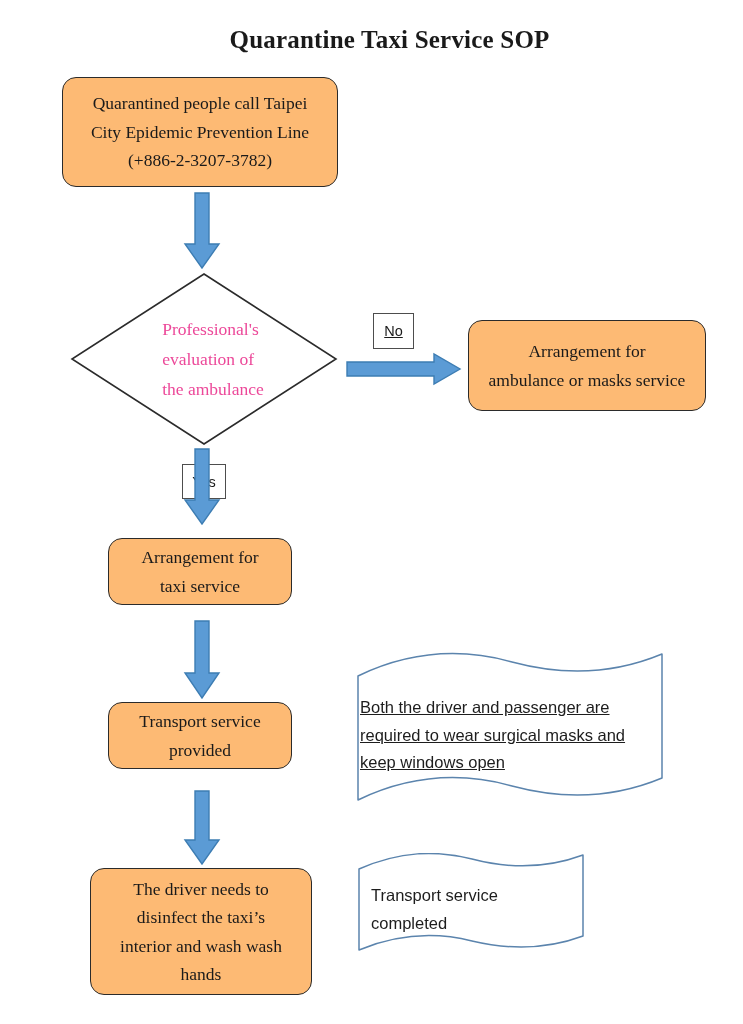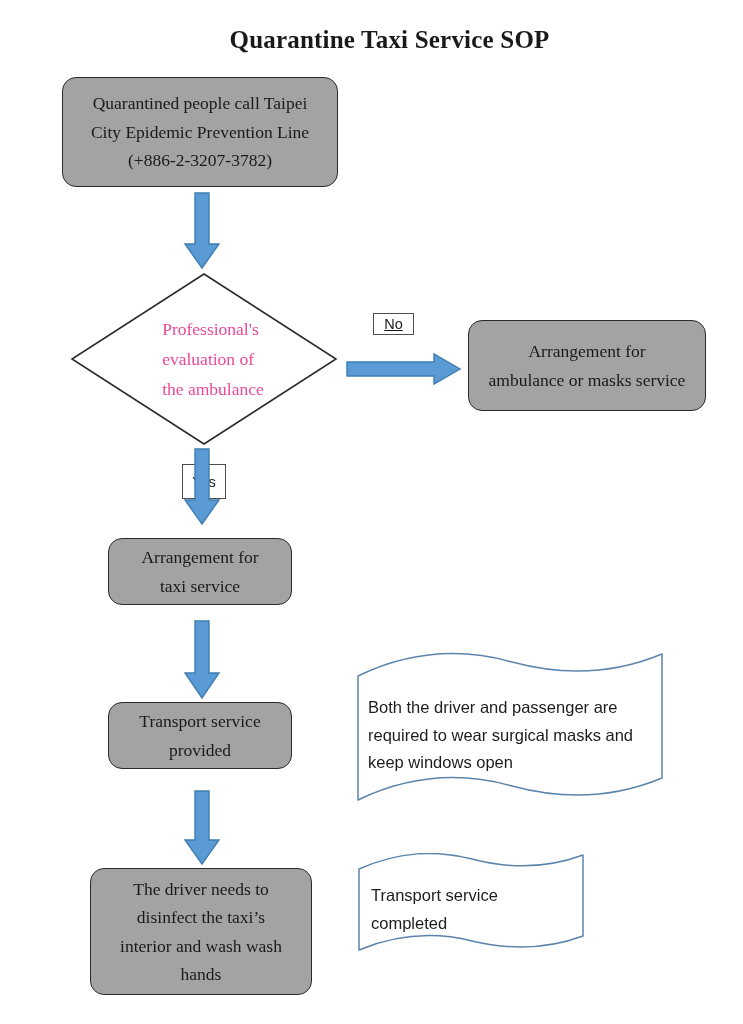--- a/index.html
+++ b/index.html
@@ -30,21 +30,21 @@
     letter-spacing: 0.2px;
     padding-left: 18px;
   }
 
   
   .node {
     position: absolute;
     box-sizing: border-box;
     border: 1.6px solid #2b2b2b;
     border-radius: 14px;
-    background: #a3a3a3;
+    background: #fdba74;
     display: flex;
     align-items: center;
     justify-content: center;
     text-align: center;
     color: #1a1a1a;
     font-family: "Liberation Serif", "DejaVu Serif", serif;
     font-size: 17.5px;
     line-height: 1.62;
     padding: 16px 10px;
   }
@@ -132,21 +132,21 @@
     </svg>
     <div class="diamond-label">
       <span class="inner">
         <span>Professional's</span><br>
         <span>evaluation of</span><br>
         <span>the ambulance</span>
       </span>
     </div>
   </div>
 
-  <div class="tag" style="left:373px; top:313px; width:41px; height:22px;text-decoration:underline;">No</div>
+  <div class="tag" style="left:373px; top:313px; width:41px; height:36px;text-decoration:underline;">No</div>
 
   <svg class="arrow" style="left:346px; top:352px;" width="116" height="34" viewBox="0 0 116 34">
     <polygon points="1,10 88,10 88,2 114,17 88,32 88,24 1,24" fill="#5b9bd5" stroke="#3d7db3" stroke-width="1.4"></polygon>
   </svg>
 
   <div class="node" style="left:468px; top:320px; width:238px; height:91px;">
     <span class="txt">
       <span>Arrangement for</span><br>
       <span>ambulance or masks service</span>
     </span>
@@ -179,21 +179,21 @@
   <div class="banner" style="left:352px; top:652px; width:316px; height:152px;">
     <svg width="316" height="152" viewBox="0 0 316 152">
       <path d="M6,24
                C 60,-2 110,-4 160,10
                C 212,24 262,22 310,2
                L 310,126
                C 262,146 212,148 160,134
                C 110,120 60,122 6,148
                Z" fill="#ffffff" stroke="#5b84ad" stroke-width="1.5" stroke-linejoin="round"></path>
     </svg>
-    <div class="banner-text" style="left:16px; top:42px; width:292px;">
+    <div class="banner-text" style="left:8px; top:42px; width:292px;text-decoration:underline;">
       <span>Both the driver and passenger are</span><br>
       <span>required to wear surgical masks and</span><br>
       <span>keep windows open</span>
     </div>
   </div>
 
   <svg class="arrow" style="left:182px; top:790px;" width="40" height="76" viewBox="0 0 40 76">
     <polygon points="13,1 27,1 27,50 37,50 20,74 3,50 13,50" fill="#5b9bd5" stroke="#3d7db3" stroke-width="1.4"></polygon>
   </svg>
 

